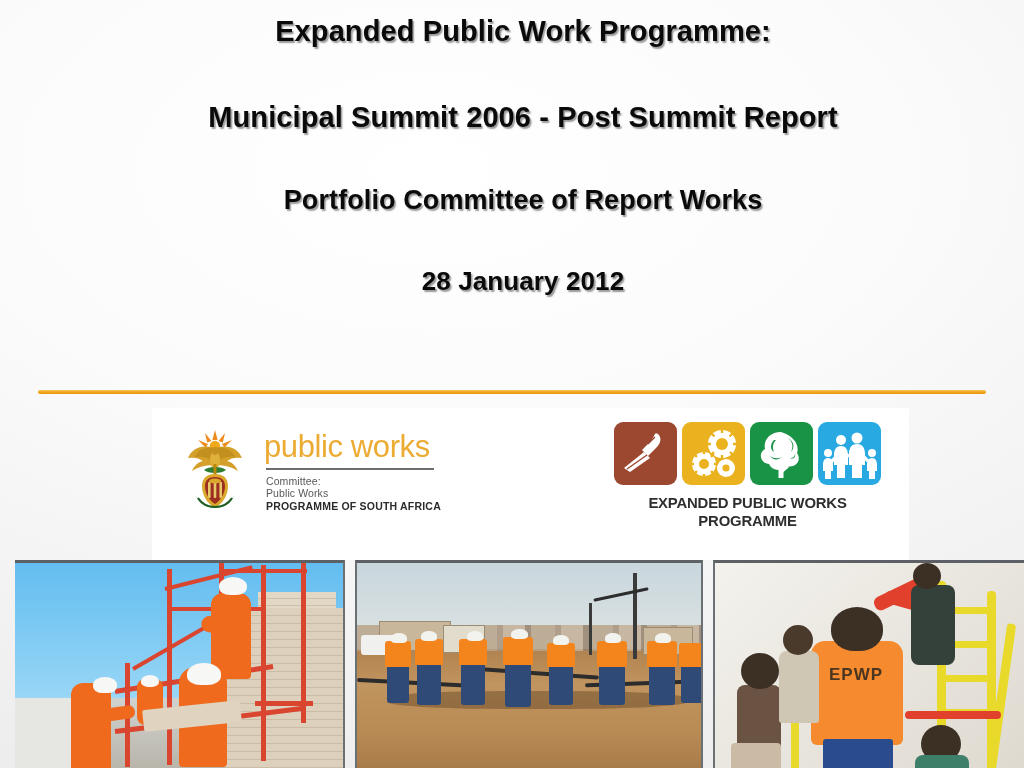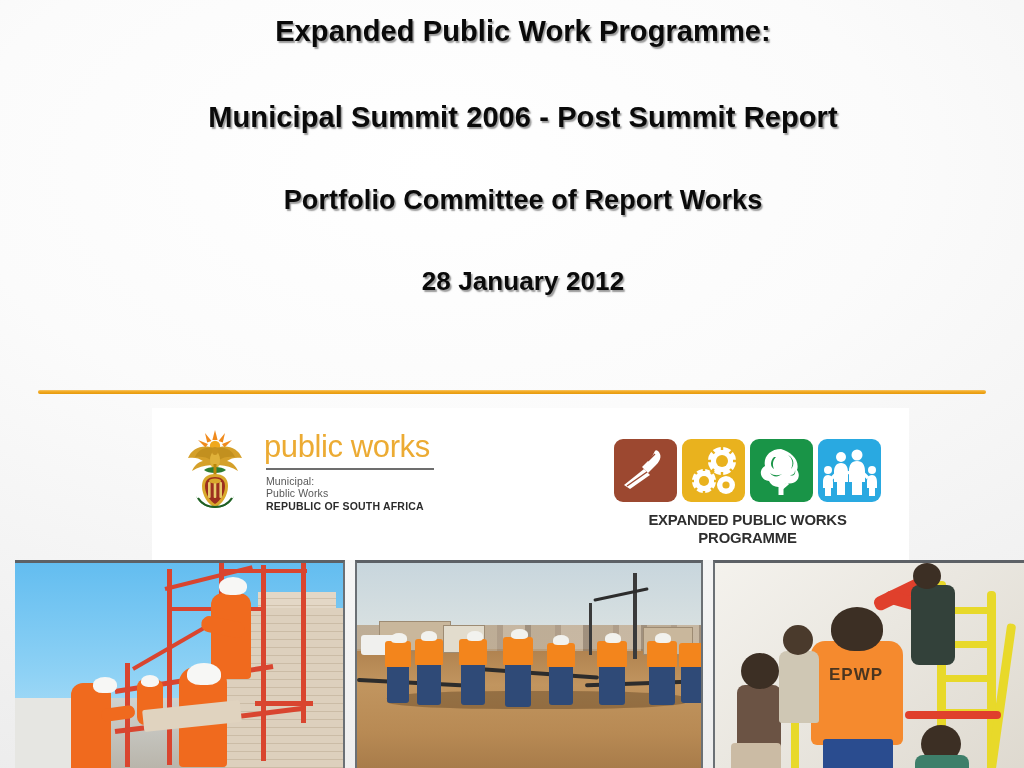--- a/index.html
+++ b/index.html
@@ -105,21 +105,21 @@
     font-weight: bold;
     color: #2b2b2b;
     font-size: 10.5px;
     letter-spacing: 0.2px;
   }
 
   
   .epwp-logo {
     position: absolute;
     left: 453px;
-    top: 31px;
+    top: 14px;
     width: 285px;
   }
   .epwp-squares {
     display: flex;
     gap: 5px;
     justify-content: center;
   }
   .sq {
     width: 63px;
     height: 63px;
@@ -254,23 +254,23 @@
           <ellipse cx="33" cy="57" rx="6" ry="2.4" fill="#d9a82c"></ellipse>
 
           <path d="M14 72 C22 86 44 86 52 72 C46 88 20 88 14 72 Z" fill="#2e7d32"></path>
           <path d="M16 74 C24 86 42 86 50 74" stroke="#1f5e24" stroke-width="2" fill="none"></path>
         </svg>
       </div>
       <div class="dpw-text">
         <div class="dpw-wordmark">public works</div>
         <div class="dpw-rule"></div>
         <div class="dpw-sub">
-          <div>Municipal:</div>
+          <div>Committee:</div>
           <div>Public Works</div>
-          <div class="rsa">REPUBLIC OF SOUTH AFRICA</div>
+          <div class="rsa">PROGRAMME OF SOUTH AFRICA</div>
         </div>
       </div>
     </div>
 
     <div class="epwp-logo">
       <div class="epwp-squares">
 
         <div class="sq sq-brown">
           <svg viewBox="0 0 63 63" width="63" height="63" aria-hidden="true">
             <path d="M44 12 C48 16 47 21 42 26 L34 34 L28 28 L36 20 C41 15 40 9 44 12 Z" fill="#ffffff"></path>

